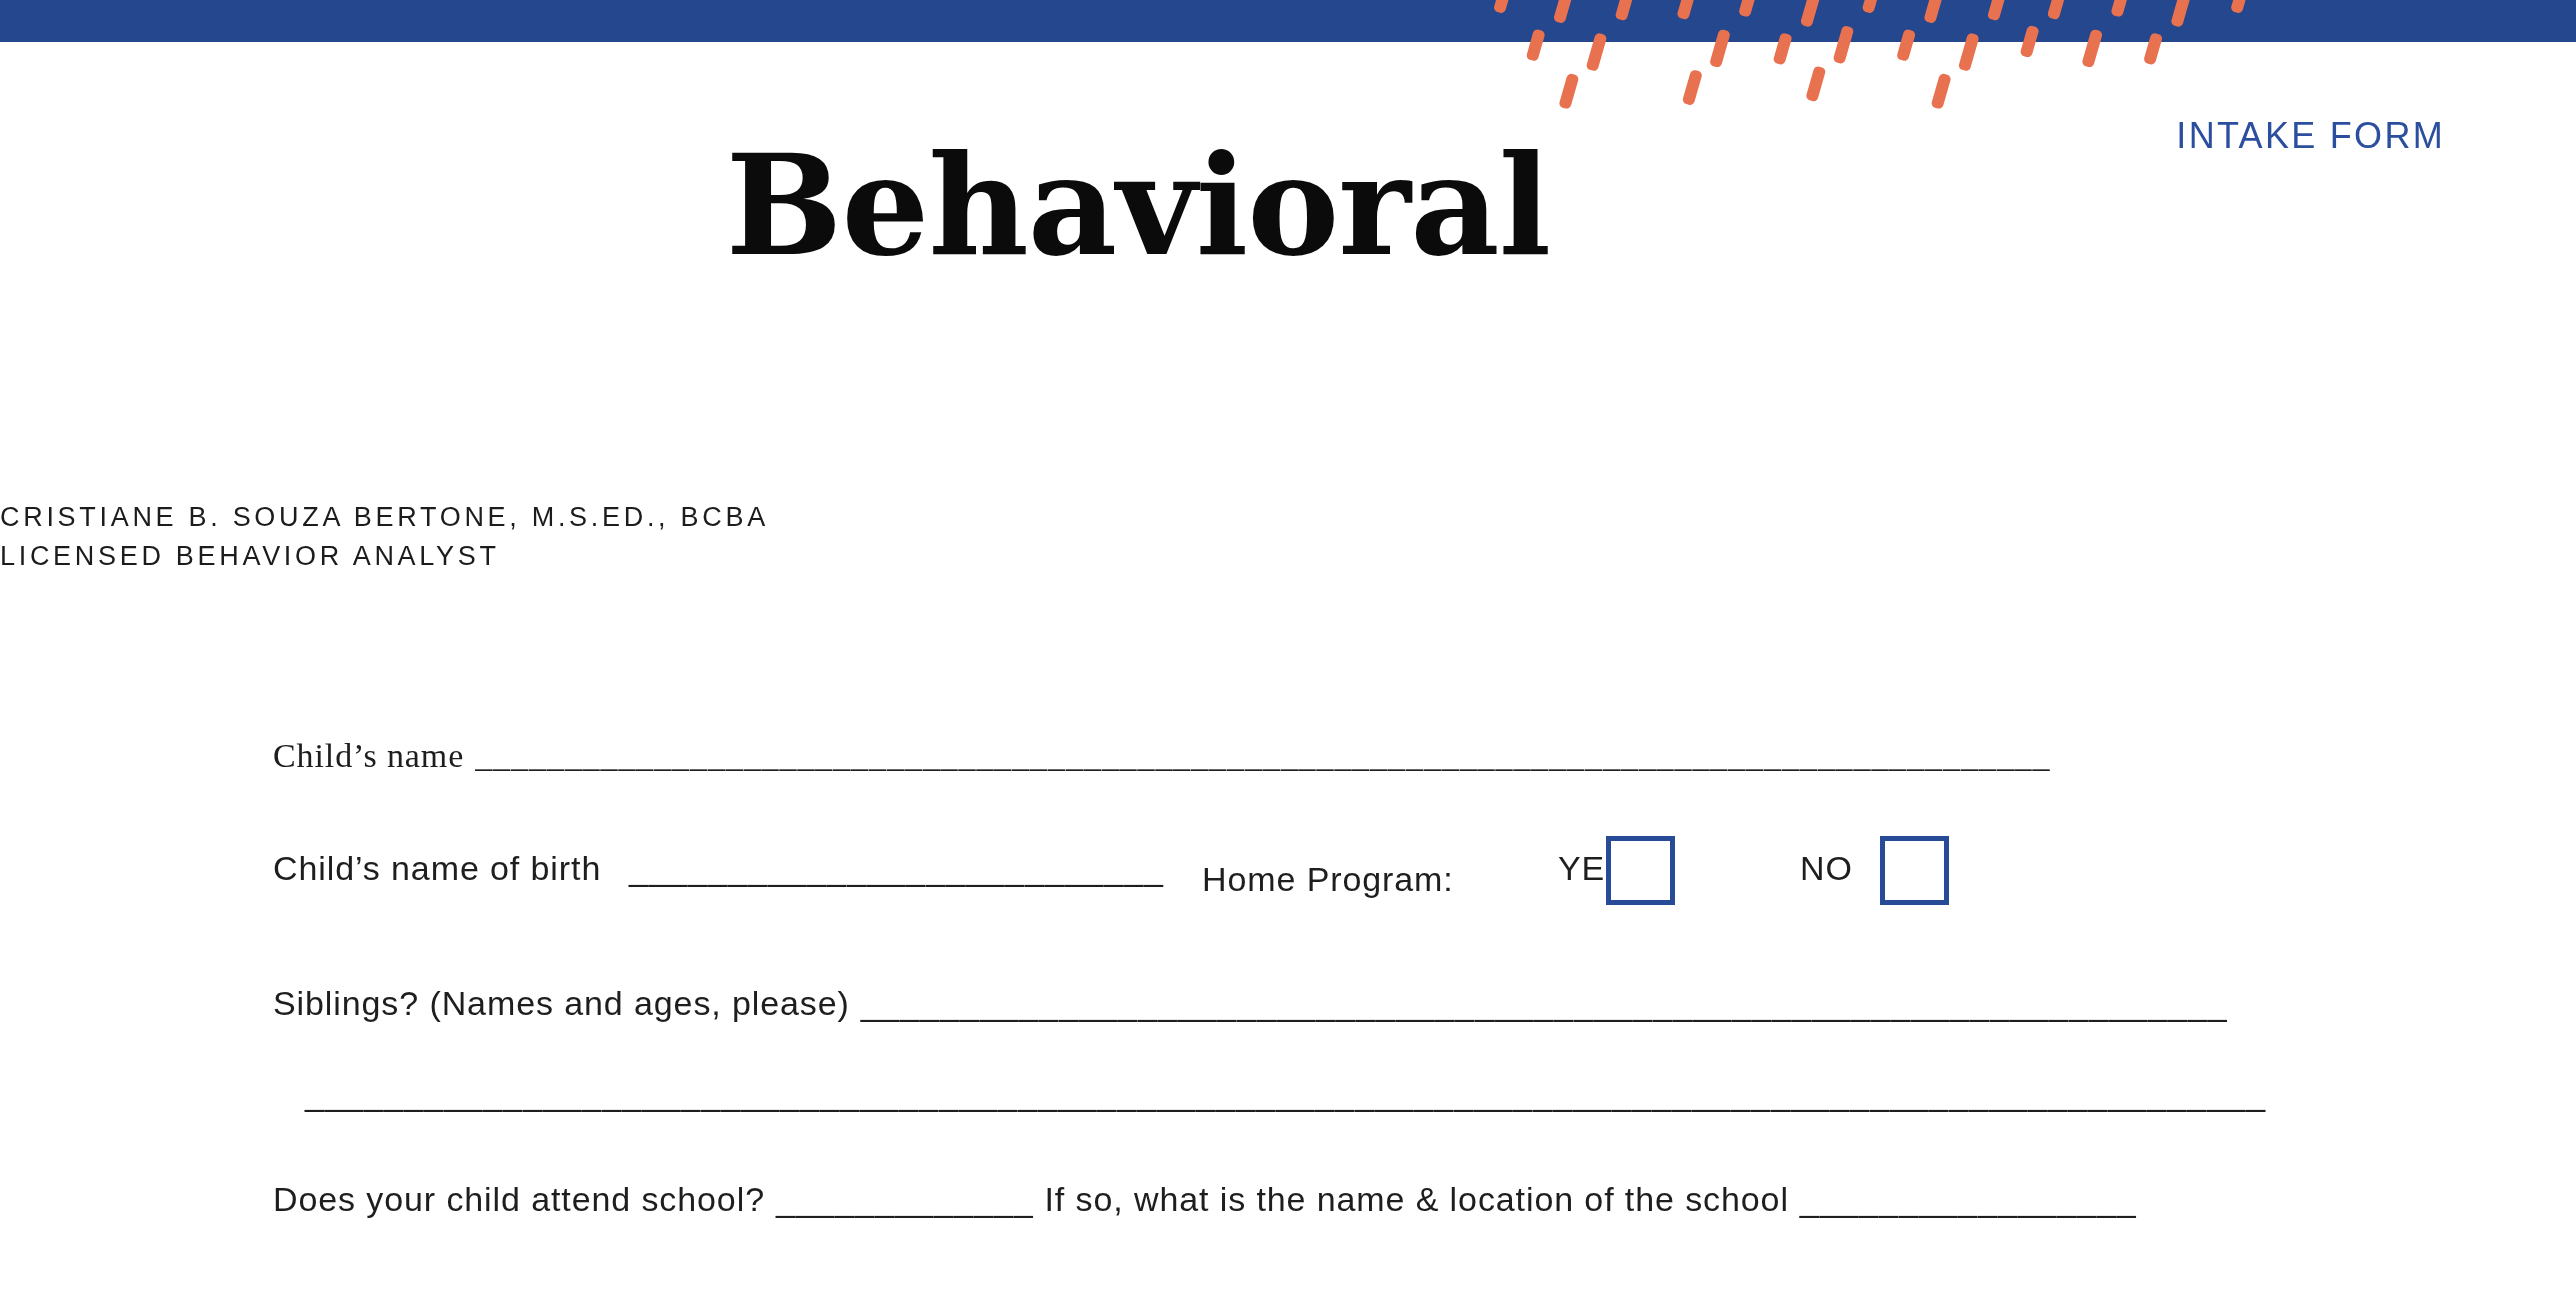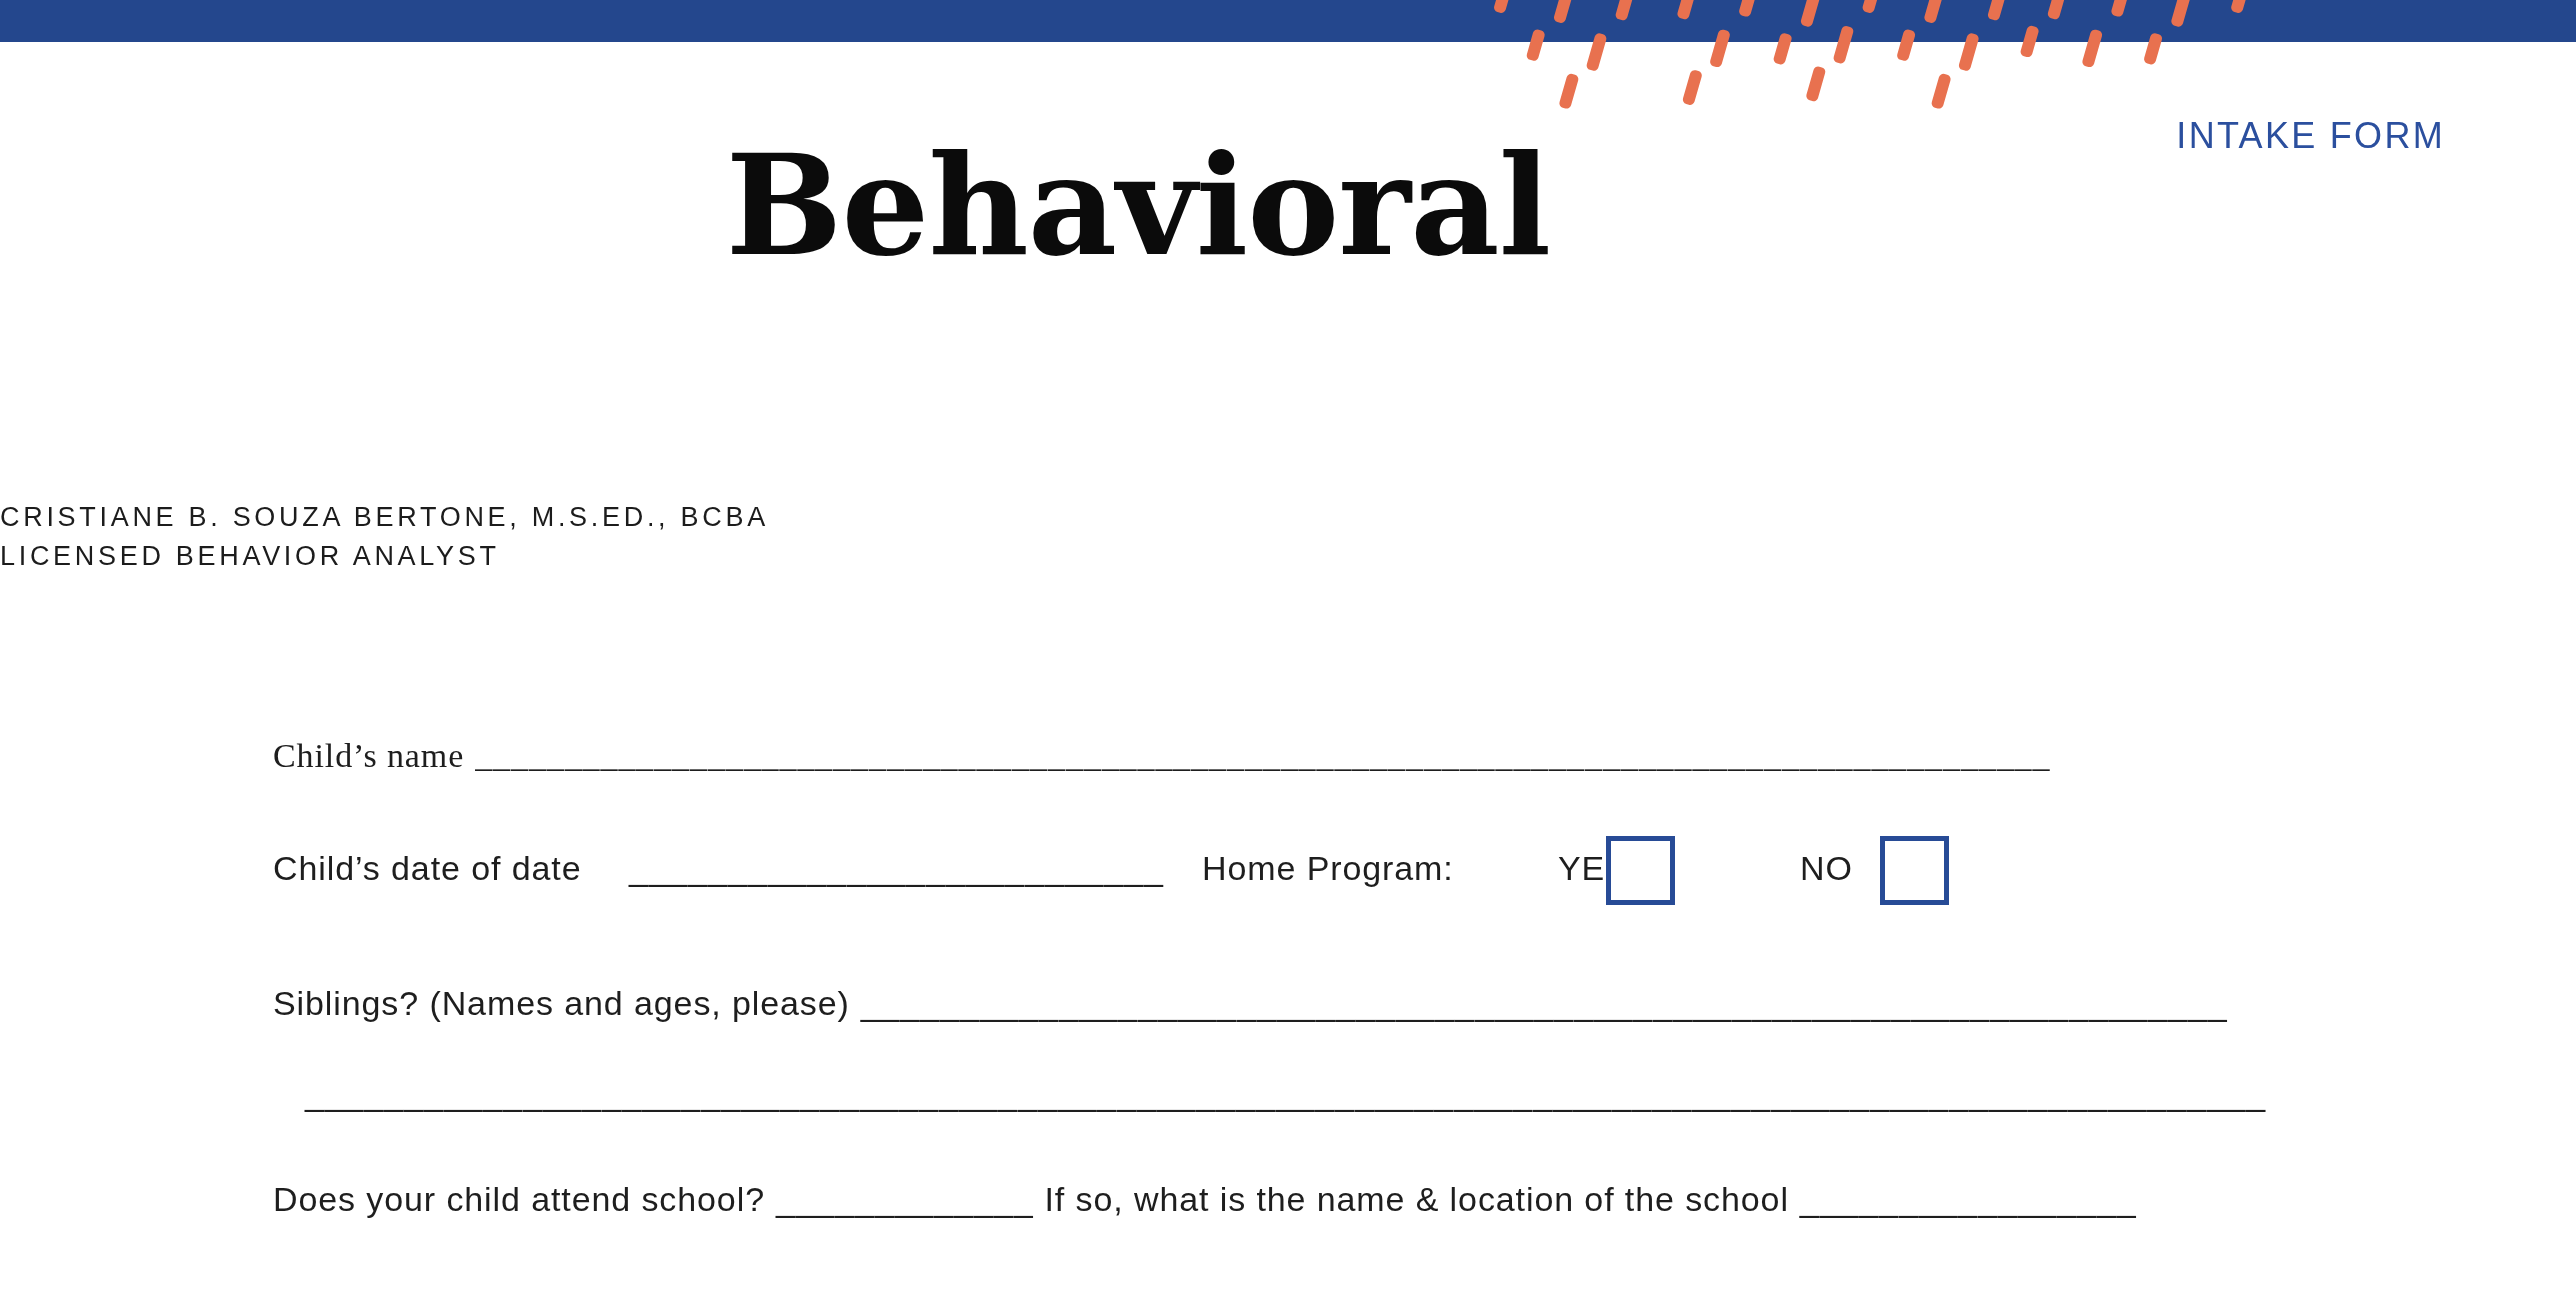--- a/index.html
+++ b/index.html
@@ -39,21 +39,21 @@
     font-size:34px; letter-spacing:0.9px; white-space:nowrap;
     color:#1e1e1e;
   }
   .form-row .gap { margin-left:11px; }
   .blank { letter-spacing:0.9px; }
   .row1 { top:737px;font-family:Liberation Serif, serif; }
   .row2 { top:836px; height:70px; width:2303px; }
   .row2 .seg { position:absolute; top:13px; }
   .row2 .seg-label   { left:0; }
   .row2 .seg-blank   { left:356px; }
-  .row2 .seg-program { left:929px; }
+  .row2 .seg-program { left:929px;margin-top:11px; }
   .row2 .seg-yes     { left:1273px;margin-left:12px; }
   .row2 .seg-no      { left:1527px; }
   .checkbox {
     position:absolute; top:0; width:59px; height:59px;
     border:5.5px solid var(--cb-blue,#274b96); background:#ffffff;
   }
   .yes-box { left:1333px; }
   .no-box  { left:1607px; }
   .row3 { top:984px; }
   .row4 { top:1074px; left:305px; }
@@ -105,21 +105,21 @@
   <div class="subtitle">
     <div>CRISTIANE B. SOUZA BERTONE, M.S.ED., BCBA</div>
     <div>LICENSED BEHAVIOR ANALYST</div>
   </div>
 
   <div class="form-row row1">
     <span>Child’s name</span><span class="gap blank">________________________________________________________________________________________</span>
   </div>
 
   <div class="form-row row2">
-    <span class="seg seg-label">Child’s date of date</span>
+    <span class="seg seg-label">Child’s name of birth</span>
     <span class="seg seg-blank blank">___________________________</span>
     <span class="seg seg-program">Home Program:</span>
     <span class="seg seg-yes">YES</span>
     <span class="checkbox yes-box"></span>
     <span class="seg seg-no">NO</span>
     <span class="checkbox no-box"></span>
   </div>
 
   <div class="form-row row3">
     <span>Siblings? (Names and ages, please)</span><span class="gap blank">_____________________________________________________________________</span>

